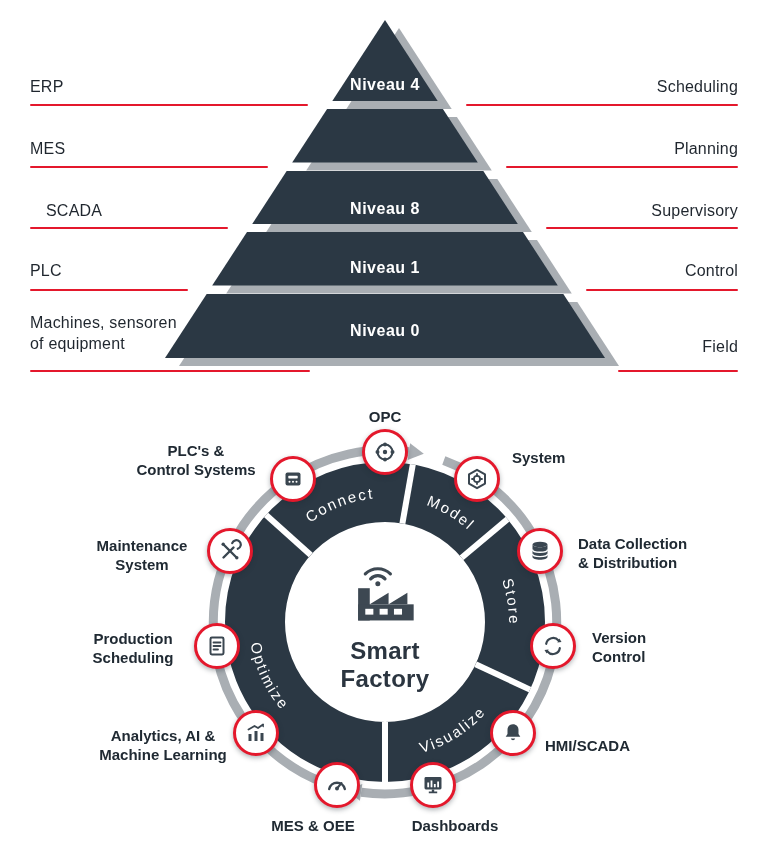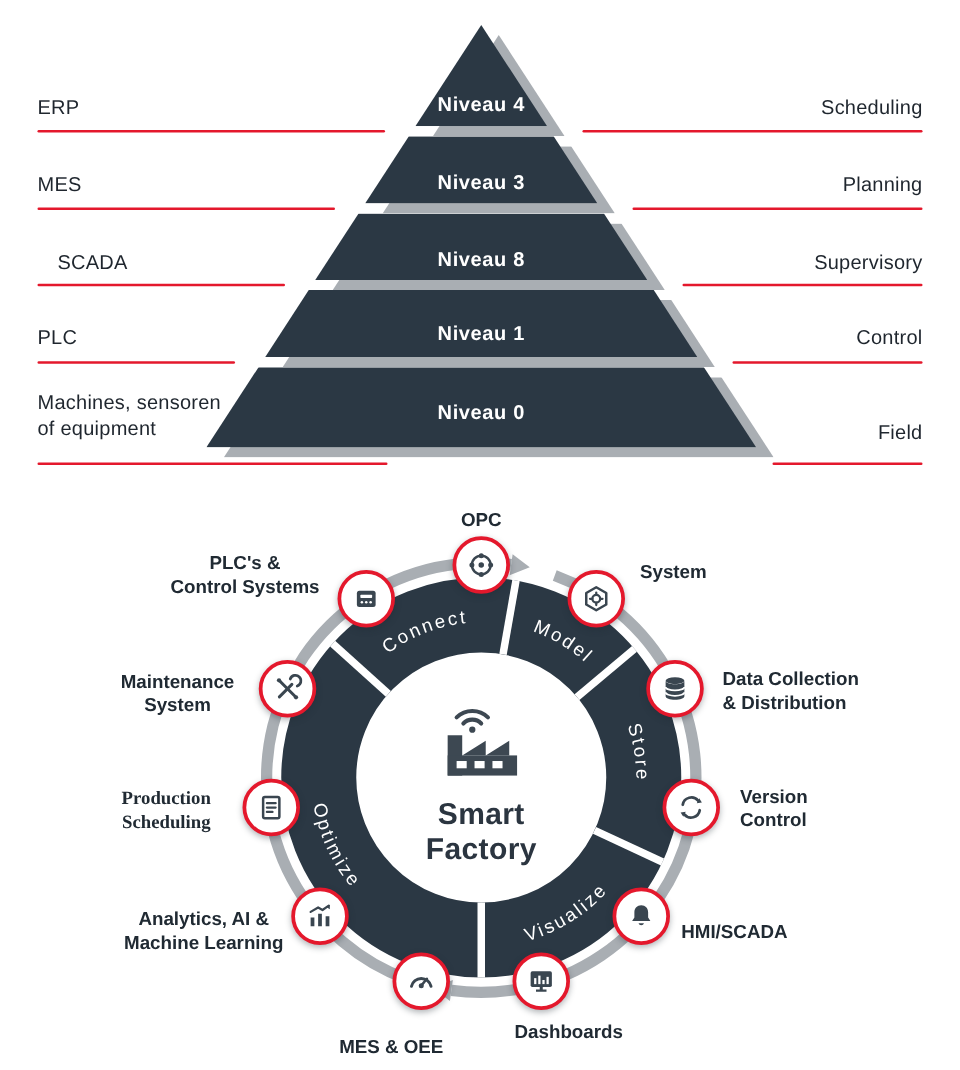--- a/index.html
+++ b/index.html
@@ -79,21 +79,20 @@
       <div class="shadow" style="left:14px;top:220px;width:440px;height:53.5px;clip-path:polygon(82px 0px,358px 0px,392.8px 53.5px,47.2px 53.5px);"></div>
       <div class="shadow" style="left:14px;top:281.5px;width:440px;height:64.5px;clip-path:polygon(42px 0px,398px 0px,440px 64.5px,0px 64.5px);"></div>
 
       <div class="face" style="left:0;top:0;width:440px;height:81px;clip-path:polygon(220px 0px,272.7px 81px,167.3px 81px);"></div>
       <div class="face" style="left:0;top:89px;width:440px;height:53.5px;clip-path:polygon(162.1px 0px,277.9px 0px,312.8px 53.5px,127.2px 53.5px);"></div>
       <div class="face" style="left:0;top:150.5px;width:440px;height:53.5px;clip-path:polygon(122px 0px,318px 0px,352.8px 53.5px,87.2px 53.5px);"></div>
       <div class="face" style="left:0;top:212px;width:440px;height:53.5px;clip-path:polygon(82px 0px,358px 0px,392.8px 53.5px,47.2px 53.5px);"></div>
       <div class="face" style="left:0;top:273.5px;width:440px;height:64.5px;clip-path:polygon(42px 0px,398px 0px,440px 64.5px,0px 64.5px);"></div>
 
       <span class="niveau" style="top:56px;">Niveau 4</span>
-      <span class="niveau" style="top:118px;">Niveau 3</span>
       <span class="niveau" style="top:180px;">Niveau 8</span>
       <span class="niveau" style="top:239px;">Niveau 1</span>
       <span class="niveau" style="top:302px;text-align:center;">Niveau 0</span>
     </div>
   </section>
 
   <section>
 
     <div class="ring-wrap">
       <svg viewBox="0 0 768 440" width="768" height="440">
@@ -250,28 +249,28 @@
     <div class="wlabel" style="left:592px;top:629px;width:130px;">
       <span class="line">Version</span>
       <span class="line">Control</span>
     </div>
     <div class="wlabel" style="left:545px;top:737px;width:140px;">
         <span class="line">HMI/SCADA</span>
       </div>
     <div class="wlabel tc" style="left:390px;top:817px;width:130px;">
         <span class="line">Dashboards</span>
       </div>
-    <div class="wlabel tc" style="left:248px;top:817px;width:130px;margin-top:12px;">
+    <div class="wlabel tc" style="left:248px;top:817px;width:130px;">
         <span class="line">MES &amp; OEE</span>
       </div>
     <div class="wlabel tc" style="left:73px;top:727px;width:180px;">
       <span class="line">Analytics, AI &amp;</span>
       <span class="line">Machine Learning</span>
     </div>
-    <div class="wlabel tc" style="left:48px;top:630px;width:170px;font-family:Liberation Serif, serif;">
+    <div class="wlabel tc" style="left:48px;top:630px;width:170px;">
       <span class="line">Production</span>
       <span class="line">Scheduling</span>
     </div>
     <div class="wlabel tc" style="left:57px;top:537px;width:170px;">
       <span class="line">Maintenance</span>
       <span class="line">System</span>
     </div>
     <div class="wlabel tc" style="left:106px;top:442px;width:180px;">
       <span class="line">PLC's &amp;</span>
       <span class="line">Control Systems</span>

